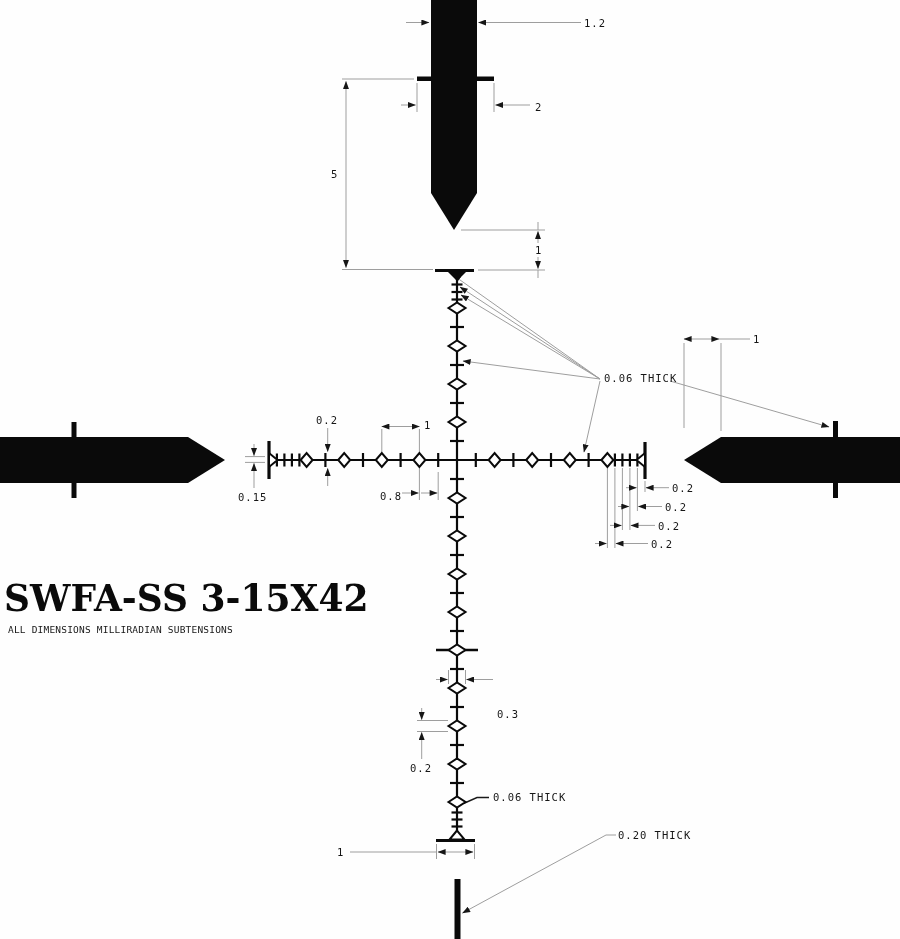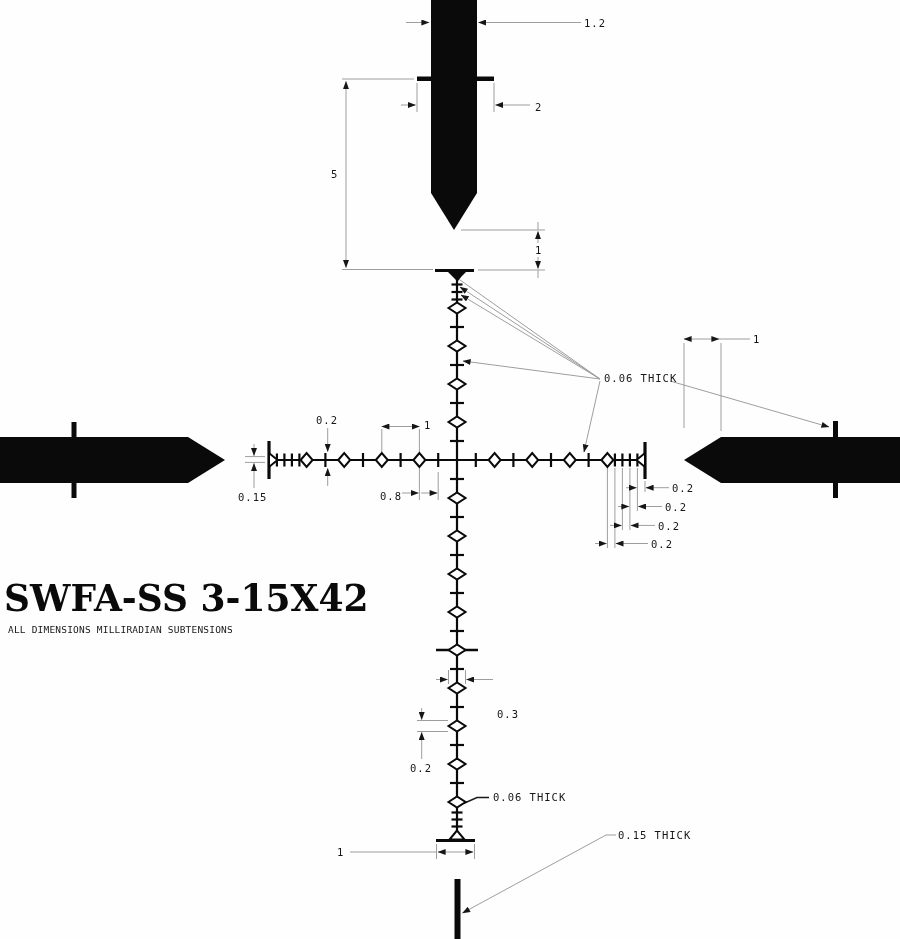--- a/index.html
+++ b/index.html
@@ -271,18 +271,18 @@
 <div class="lbl" style="left:238px;top:491px;">0.15</div>
 <div class="lbl" style="left:380px;top:490px;">0.8</div>
 <div class="lbl" style="left:672px;top:482px;">0.2</div>
 <div class="lbl" style="left:665px;top:501px;">0.2</div>
 <div class="lbl" style="left:658px;top:520px;">0.2</div>
 <div class="lbl" style="left:651px;top:538px;">0.2</div>
 <div class="lbl" style="left:497px;top:692px;margin-top:16px;">0.3</div>
 <div class="lbl" style="left:410px;top:762px;">0.2</div>
 <div class="lbl" style="left:493px;top:791px;">0.06 THICK</div>
 <div class="lbl" style="left:337px;top:846px;">1</div>
-<div class="lbl" style="left:618px;top:829px;">0.15 THICK</div>
+<div class="lbl" style="left:618px;top:829px;">0.20 THICK</div>
 
 <div class="title">SWFA-SS 3-15X42</div>
 <div class="subtitle">ALL DIMENSIONS MILLIRADIAN SUBTENSIONS</div>
 
 </div>
 
 </body></html>

